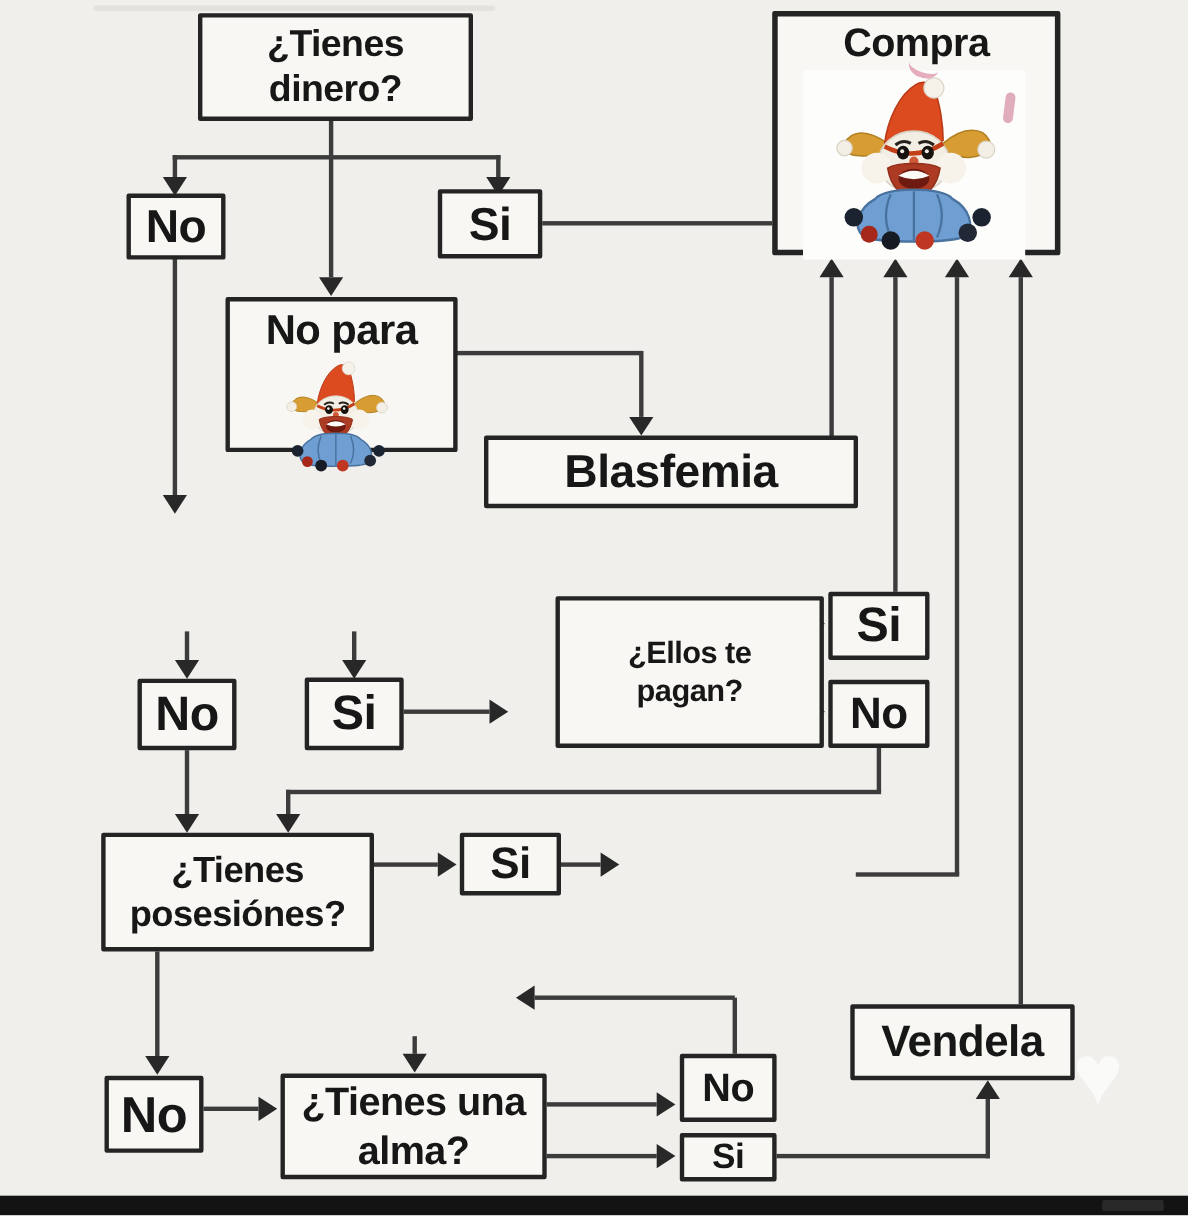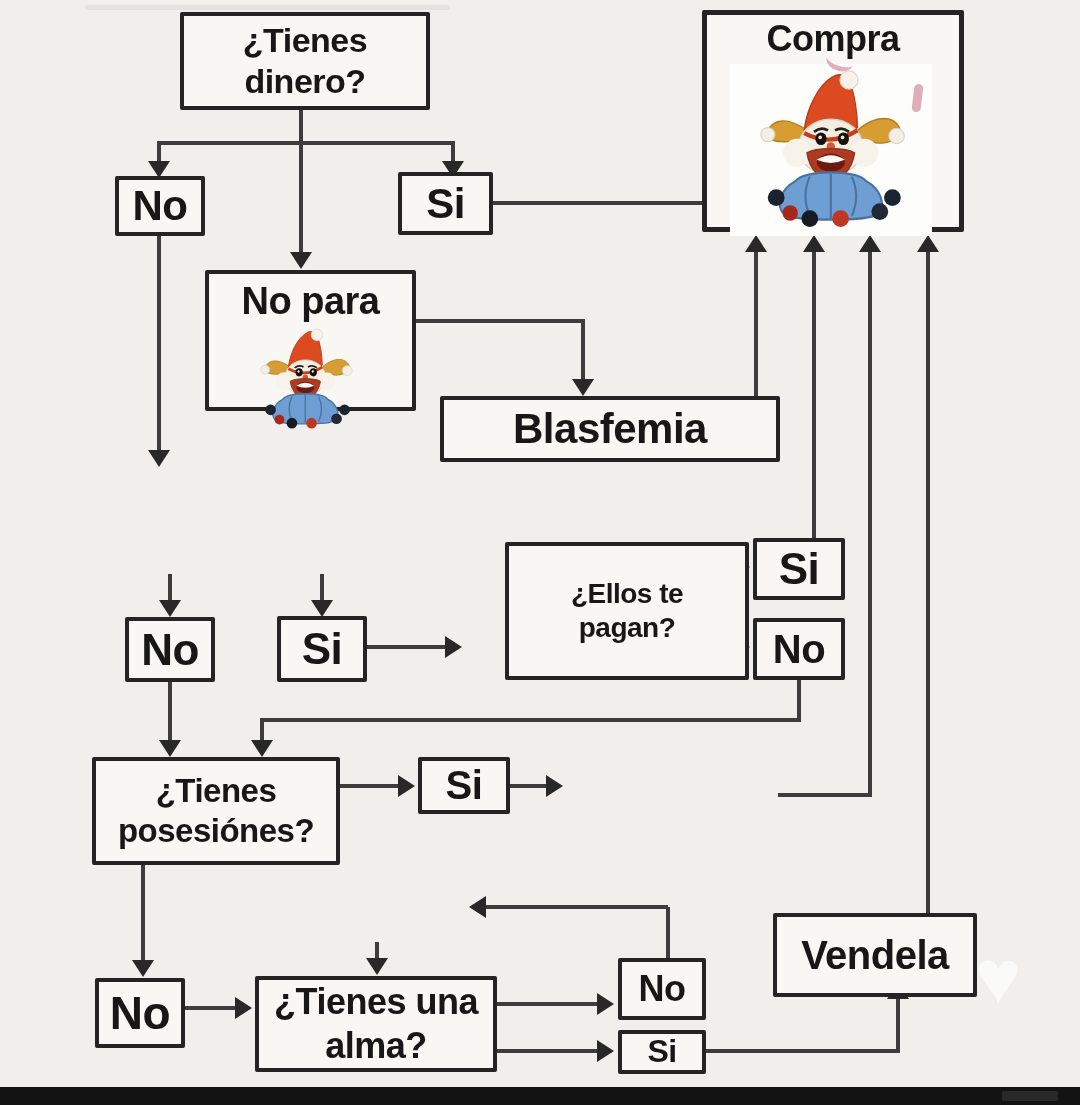--- a/index.html
+++ b/index.html
@@ -194,21 +194,21 @@
   <div class="box" style="left:255px;top:976px;width:242px;height:96px;font-size:36px;">
     <span class="lbl">¿Tienes una
 alma?</span>
   </div>
   <div class="box" style="left:618px;top:958px;width:88px;height:62px;font-size:36px;">
     <span class="lbl">No</span>
   </div>
   <div class="box" style="left:618px;top:1030px;width:88px;height:44px;font-size:32px;">
     <span class="lbl">Si</span>
   </div>
-  <div class="box" style="left:773px;top:913px;width:204px;height:84px;font-size:40px;">
+  <div class="box" style="left:773px;top:913px;width:204px;height:69px;font-size:40px;">
     <span class="lbl">Vendela</span>
   </div>
 
   <div class="heart" style="left:975px;top:938px;">♥</div>
   <div class="bottombar"></div>
   <div class="barmark"></div>
 
 </div>
 
 </body></html>

